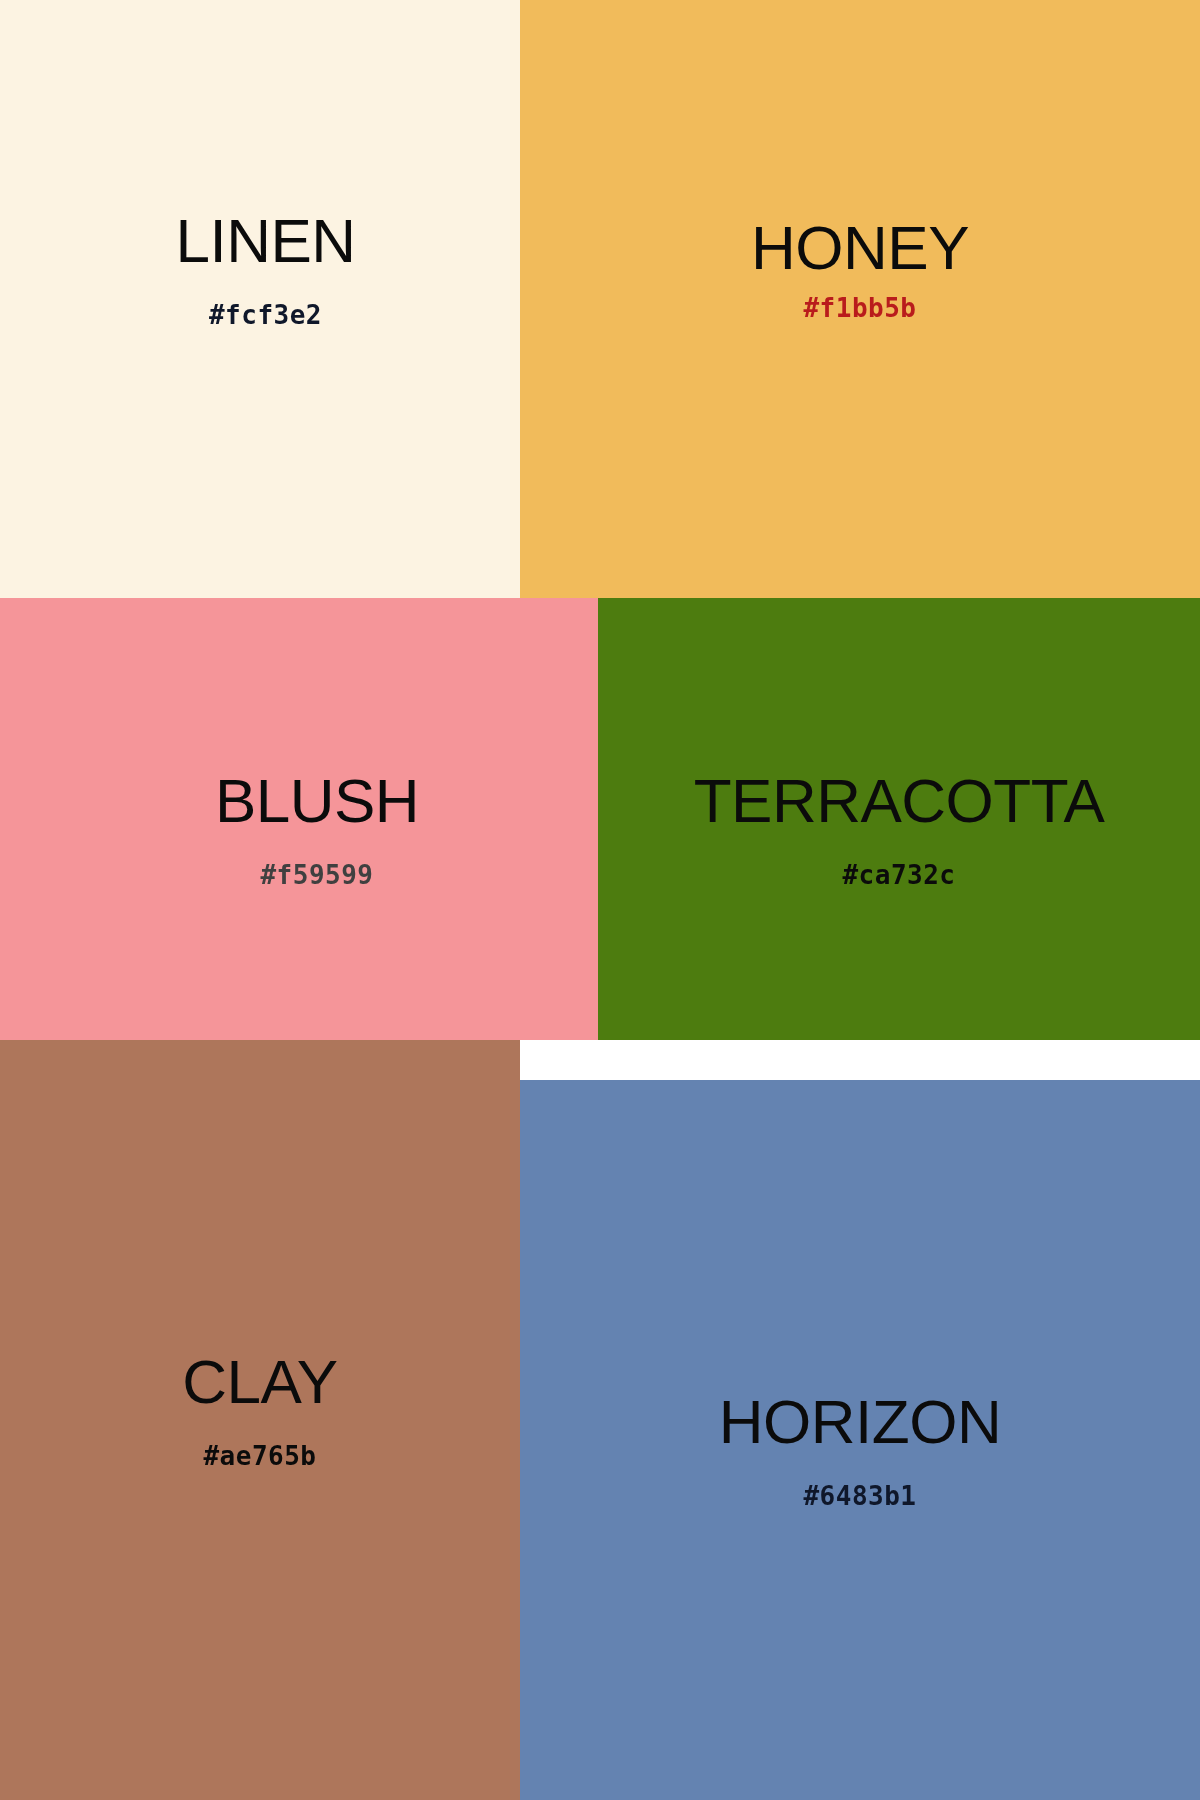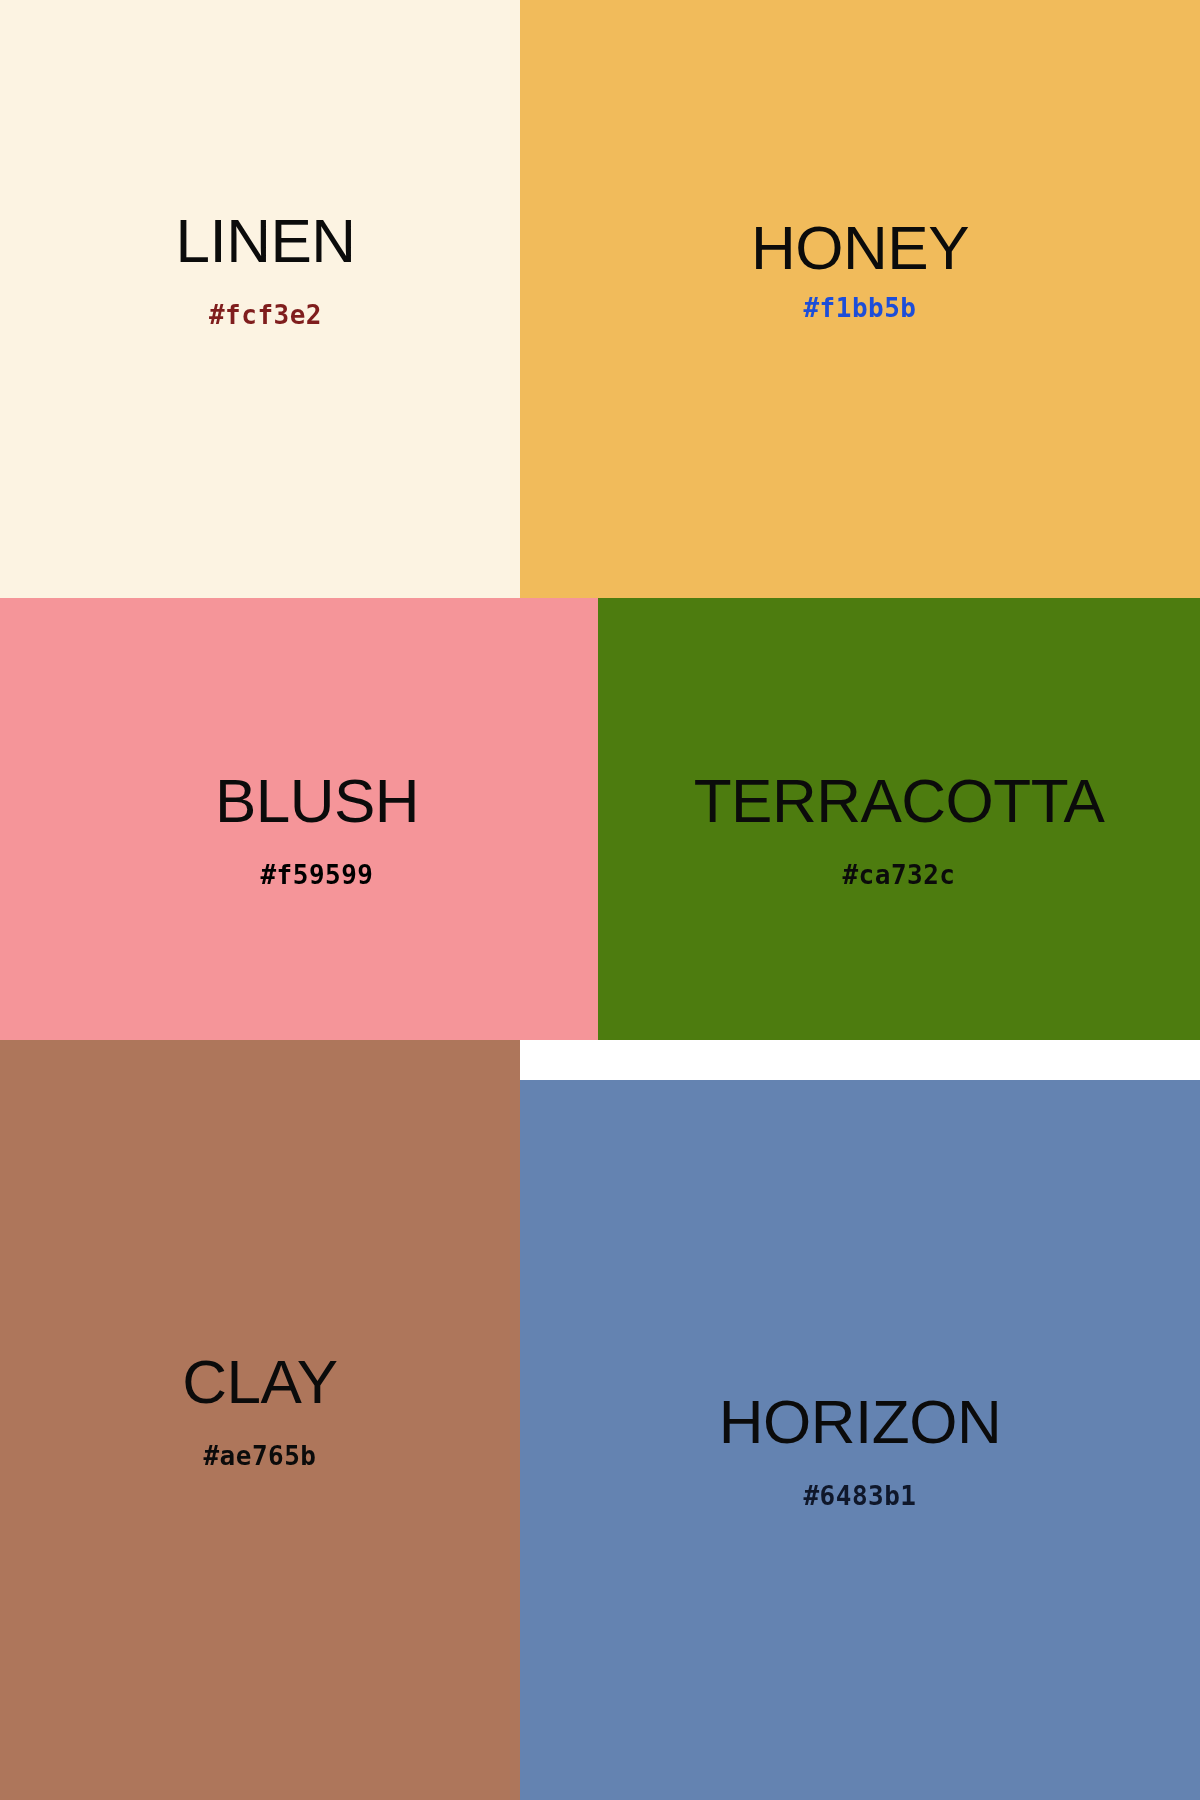--- a/index.html
+++ b/index.html
@@ -88,35 +88,35 @@
   }
 </style>
 </head>
 <body>
 
 <div class="palette-board">
 
   <div class="swatch" id="tile-linen" style="background-color: rgb(252, 243, 226);">
     <div class="stack">
       <div class="swatch-name" style="color: rgb(11, 11, 11);">LINEN</div>
-      <div class="swatch-hex" style="color: #7f1d1d;">#fcf3e2</div>
+      <div class="swatch-hex" style="color: #0f172a;">#fcf3e2</div>
     </div>
   </div>
 
   <div class="swatch" id="tile-honey" style="background-color: rgb(241, 187, 91);">
     <div class="stack">
       <div class="swatch-name" style="color: rgb(11, 11, 11);">HONEY</div>
-      <div class="swatch-hex" style="color: #1d4ed8; margin-top: 16px;">#f1bb5b</div>
+      <div class="swatch-hex" style="color: #b91c1c; margin-top: 16px;">#f1bb5b</div>
     </div>
   </div>
 
   <div class="swatch" id="tile-blush" style="background-color: rgb(245, 149, 153); padding-left: 36px;">
     <div class="stack">
       <div class="swatch-name" style="color: rgb(11, 11, 11);">BLUSH</div>
-      <div class="swatch-hex" style="color: #000000;">#f59599</div>
+      <div class="swatch-hex" style="color: #404040;">#f59599</div>
     </div>
   </div>
 
   <div class="swatch" id="tile-terracotta" style="background-color: #4d7c0f;">
     <div class="stack">
       <div class="swatch-name" style="color: rgb(11, 11, 11);">TERRACOTTA</div>
       <div class="swatch-hex" style="color: rgb(11, 11, 11);">#ca732c</div>
     </div>
   </div>
 

